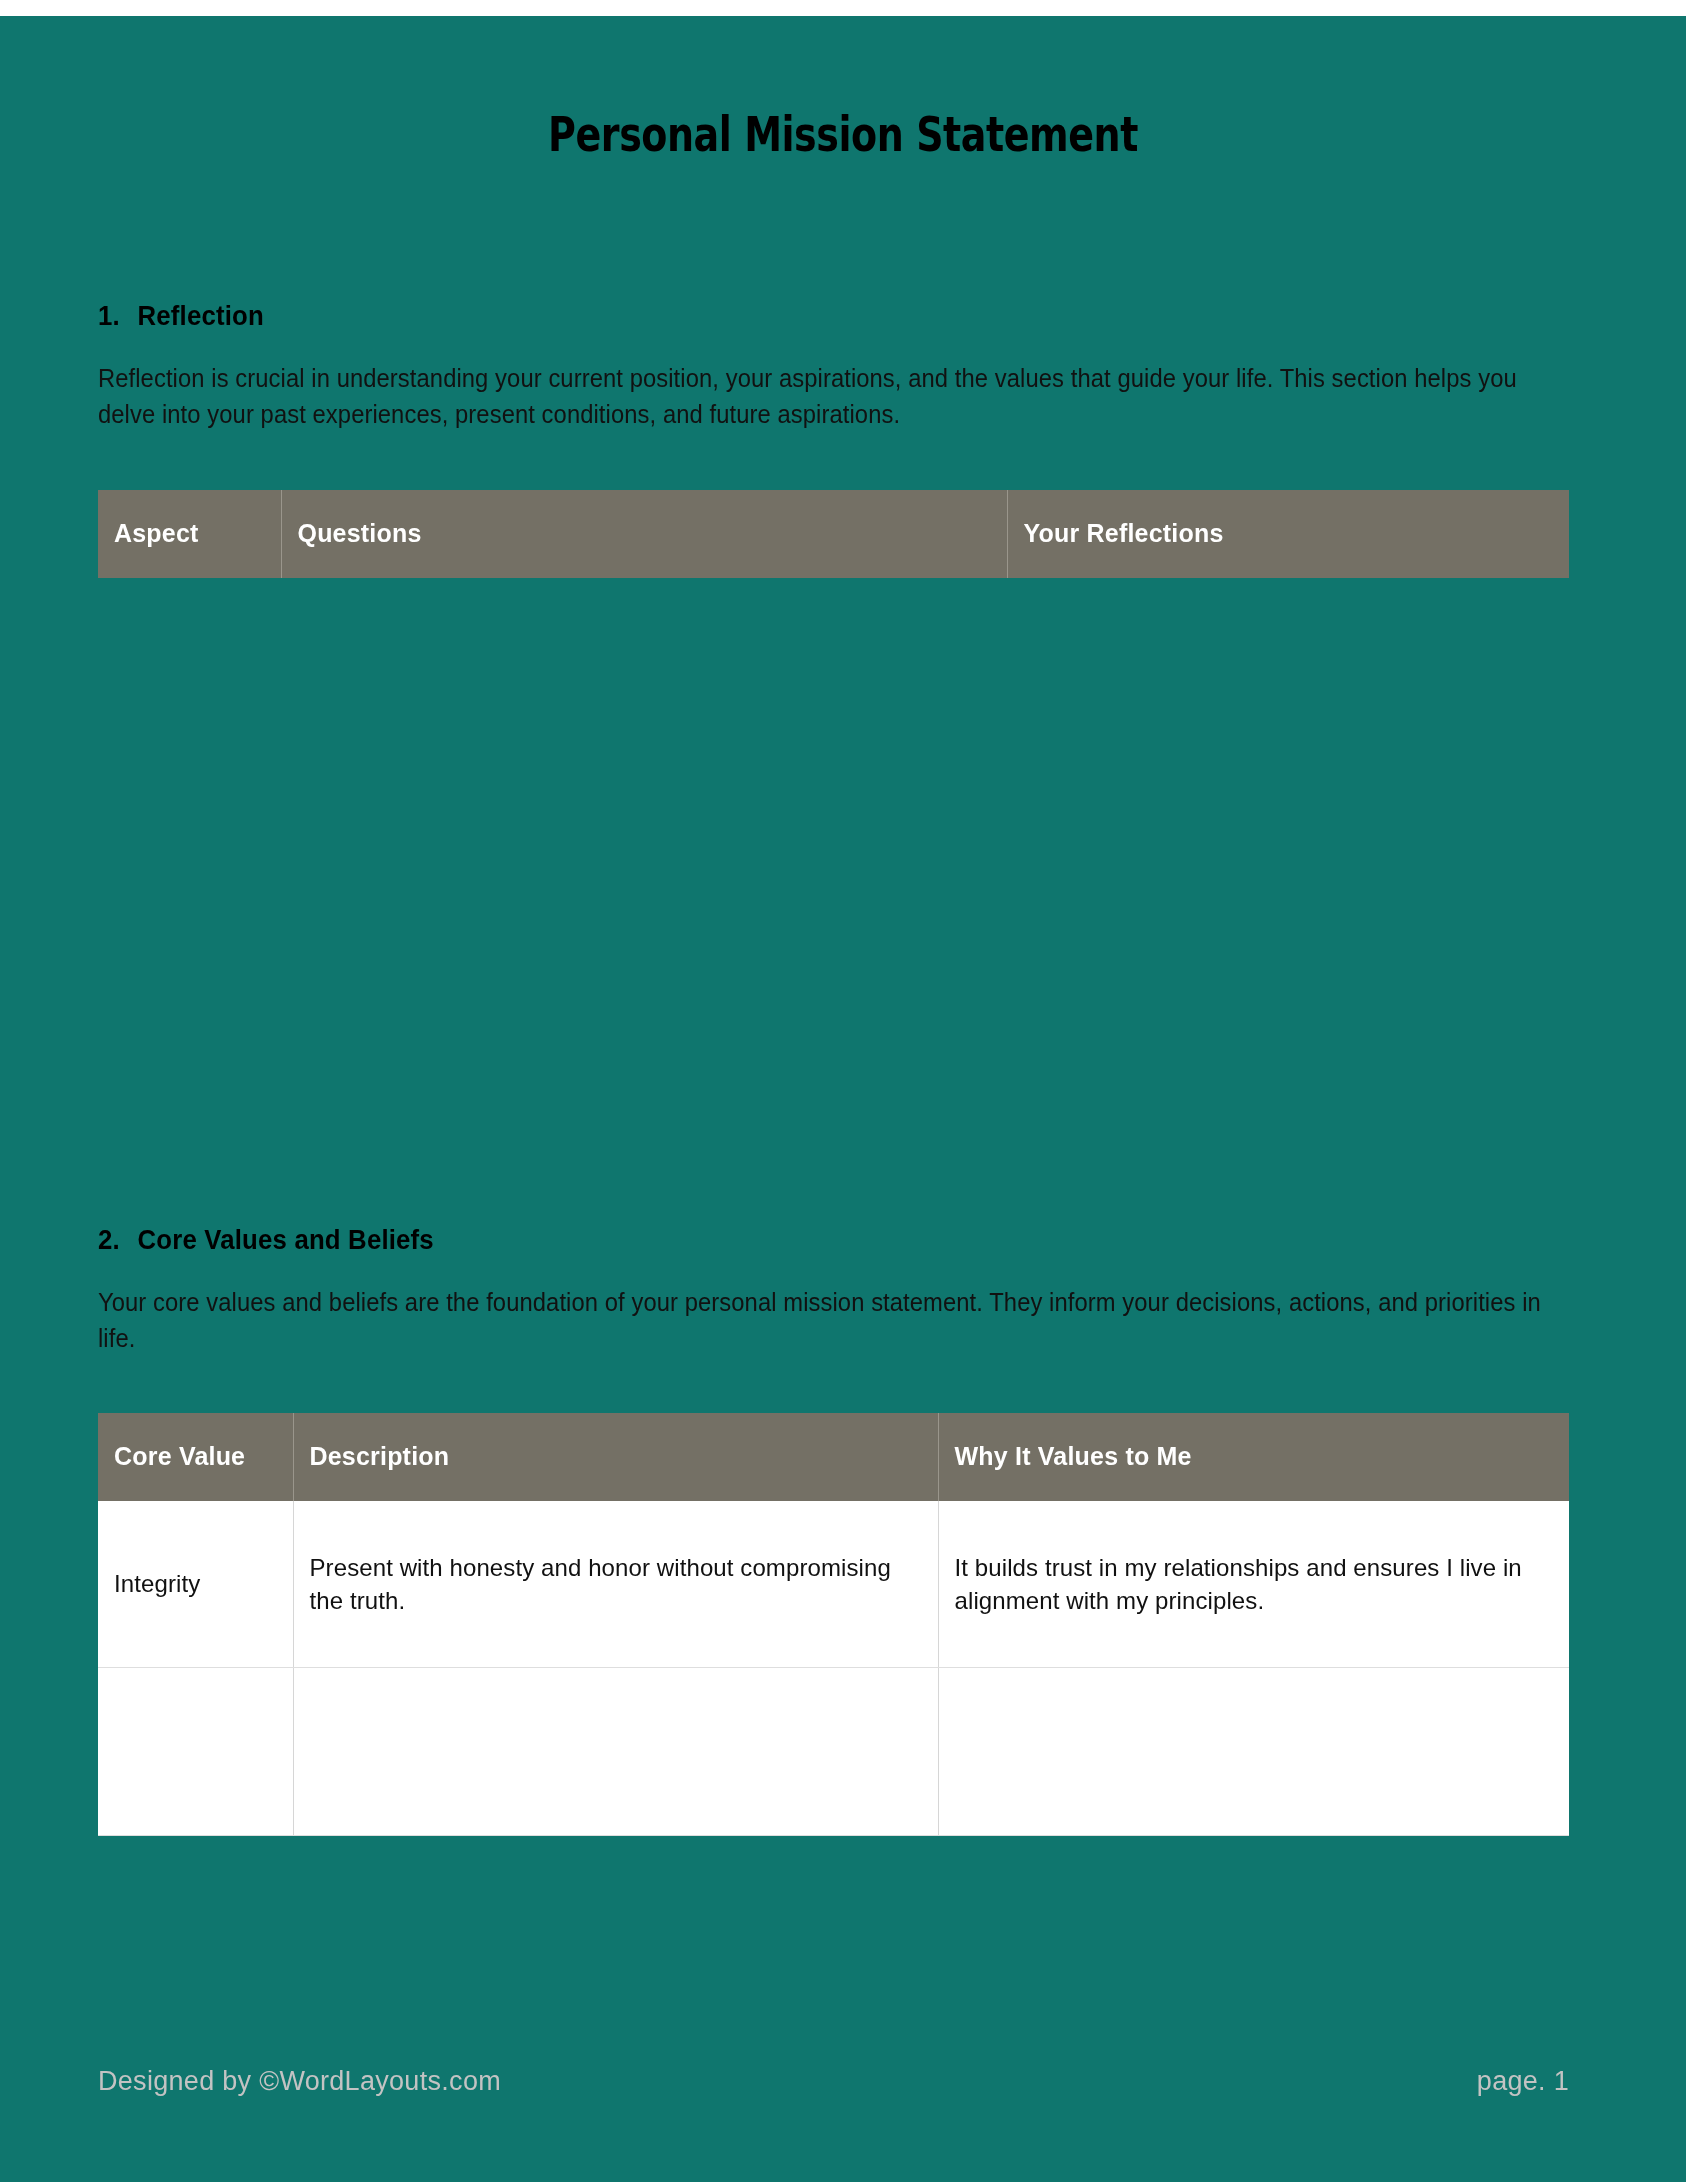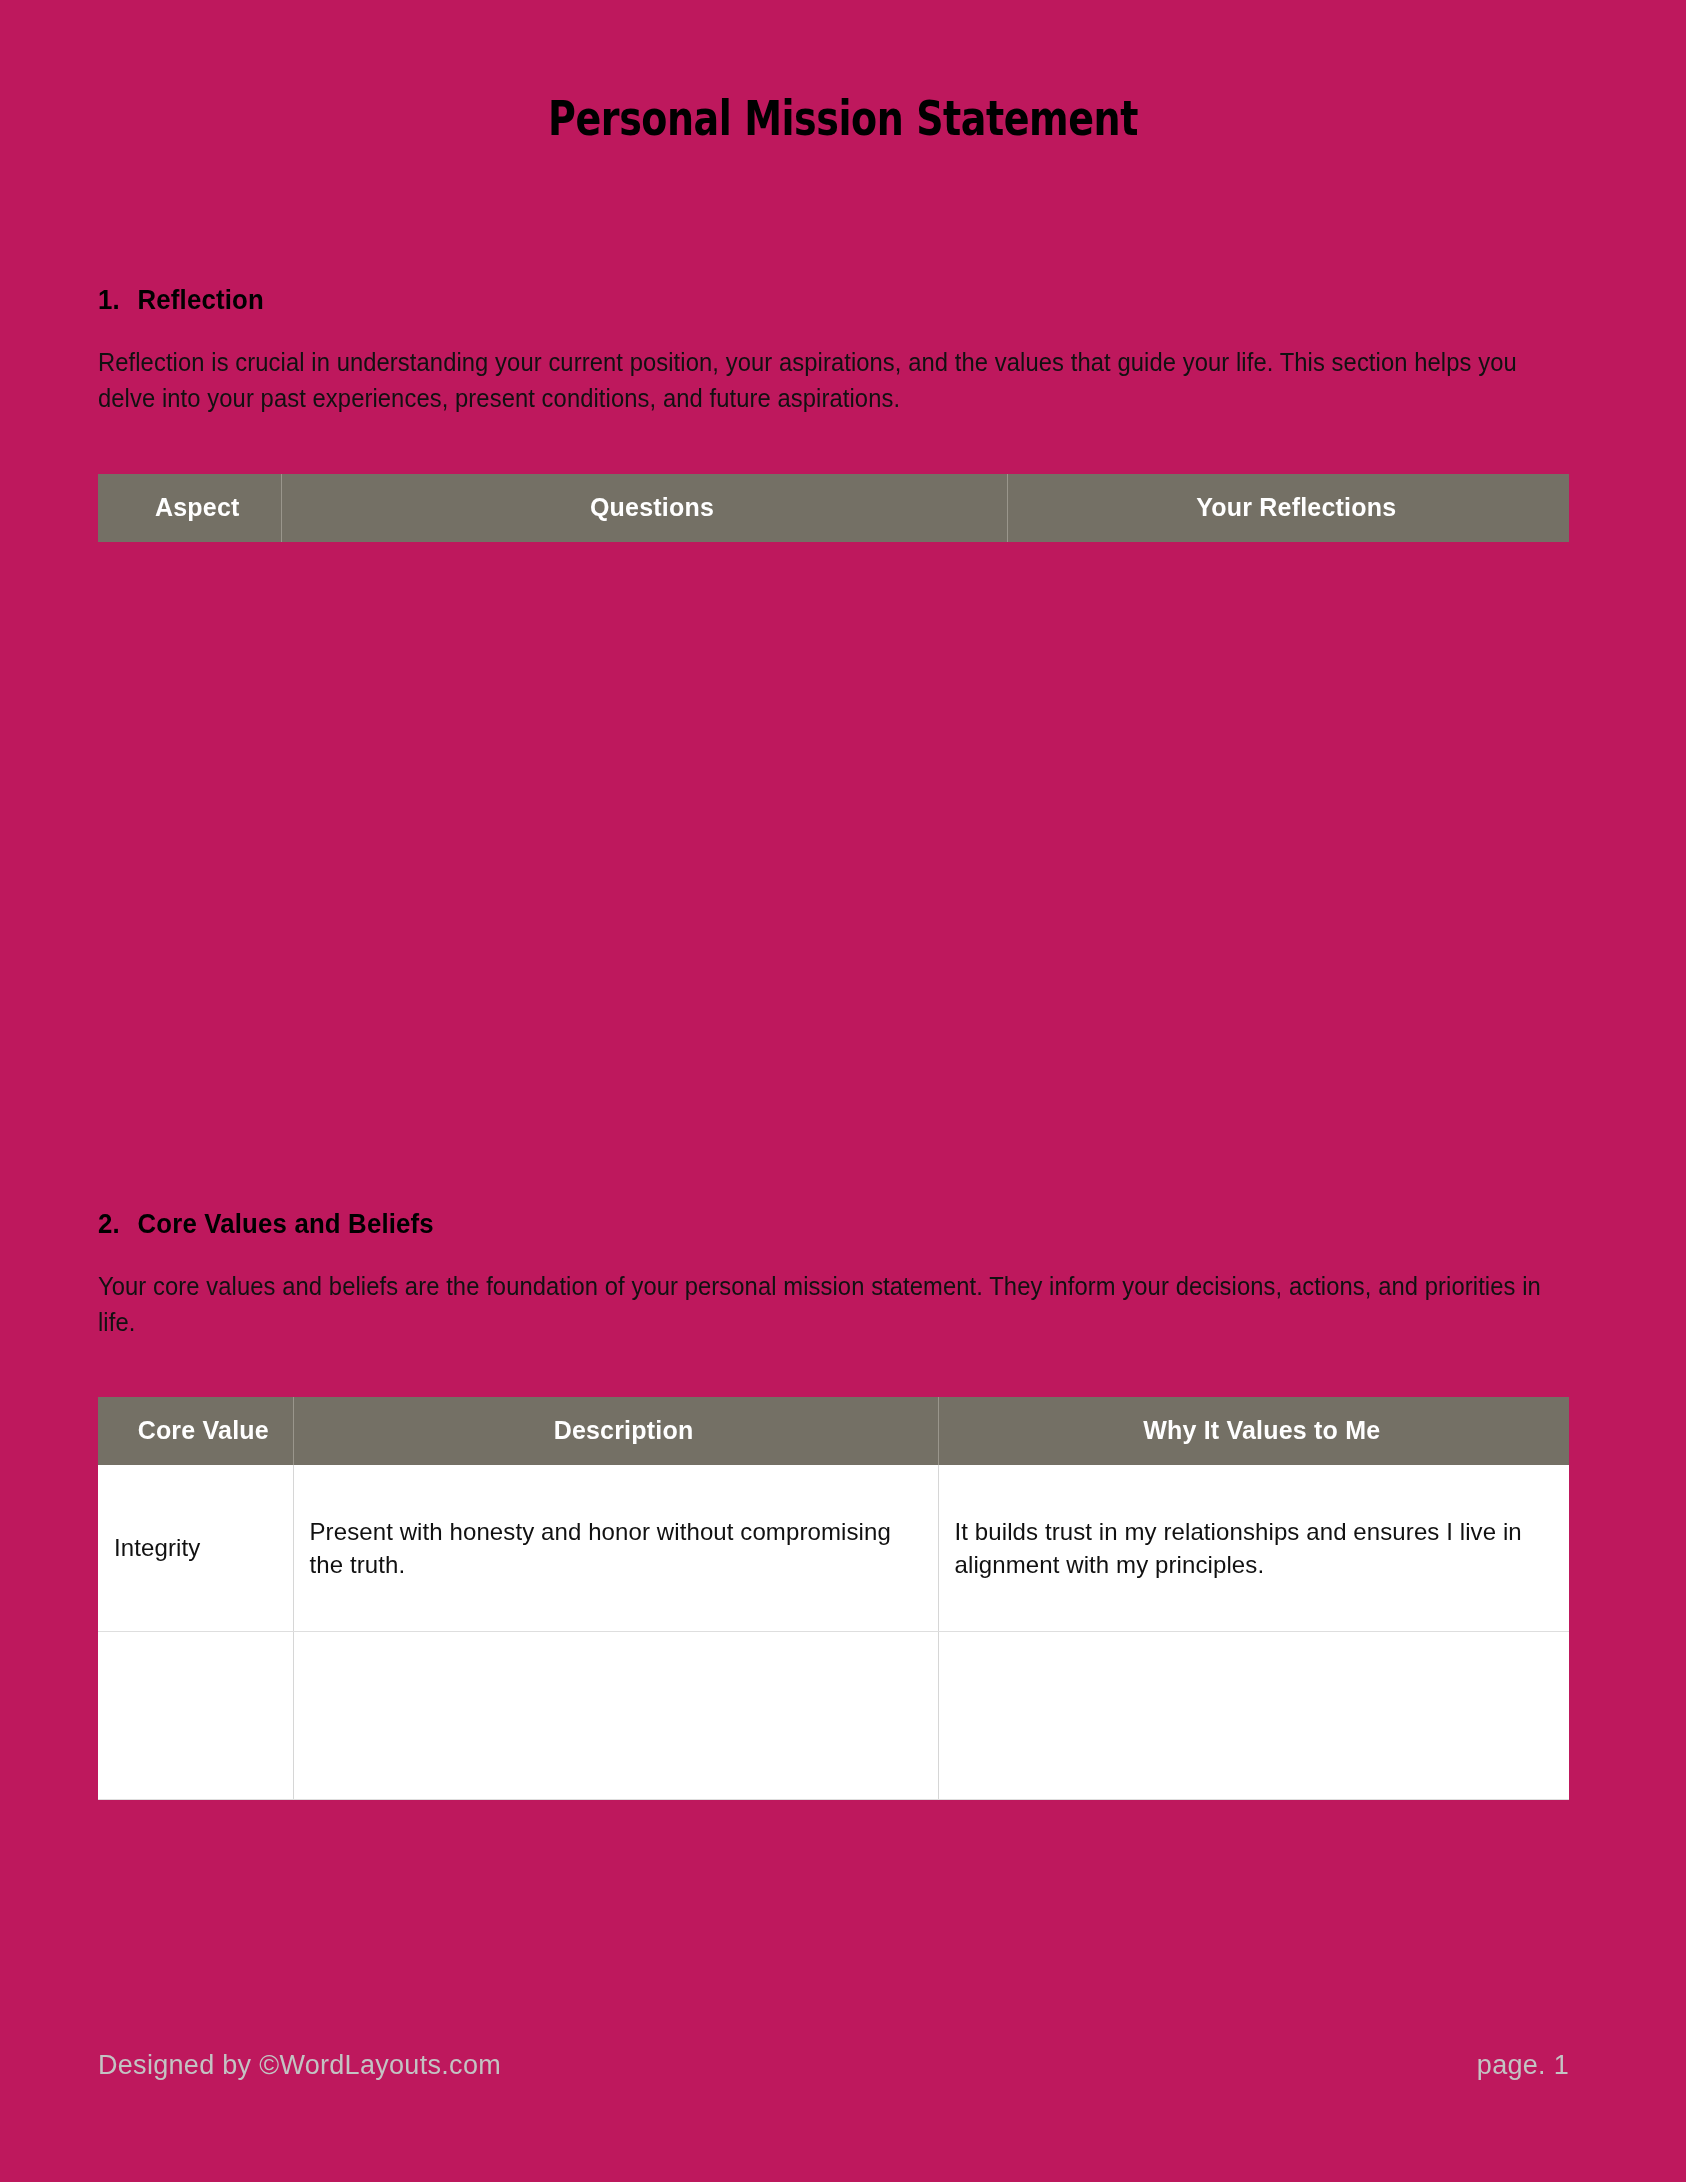--- a/index.html
+++ b/index.html
@@ -12,22 +12,23 @@
     height: 2182px;
     position: relative;
     font-family: "Liberation Sans", sans-serif;
     color: #1a1a1a;
     overflow: hidden;
   }
 
   .page {
     position: absolute;
     inset: 0;
-    background: #be185d;
+    background: #0f766e;
     padding: 14px;
+    margin-top: 16px;
   }
 
   
   .doc-title {
     position: absolute;
     top: 90px;
     left: 0;
     width: 1686px;
     text-align: center;
     font-size: 48px;
@@ -75,27 +76,27 @@
 
   
   table.sheet {
     border-collapse: collapse;
     table-layout: fixed;
     border-spacing: 0;
   }
   table.sheet th {
     background: #747065;
     color: #ffffff;
-    text-align: center;
+    text-align: left;
     font-weight: bold;
     font-size: 25px;
     font-family: "Liberation Sans Narrow", "Liberation Sans", sans-serif;
     vertical-align: middle;
     padding: 0 0 0 16px;
-    height: 68px;
+    height: 88px;
     border: none;
     border-right: 0.9px solid #9a968c;
     letter-spacing: 0.2px;
   }
   table.sheet th:last-child { border-right: none; }
 
   table.sheet td {
     font-size: 24px;
     line-height: 1.38;
     color: #111111;

